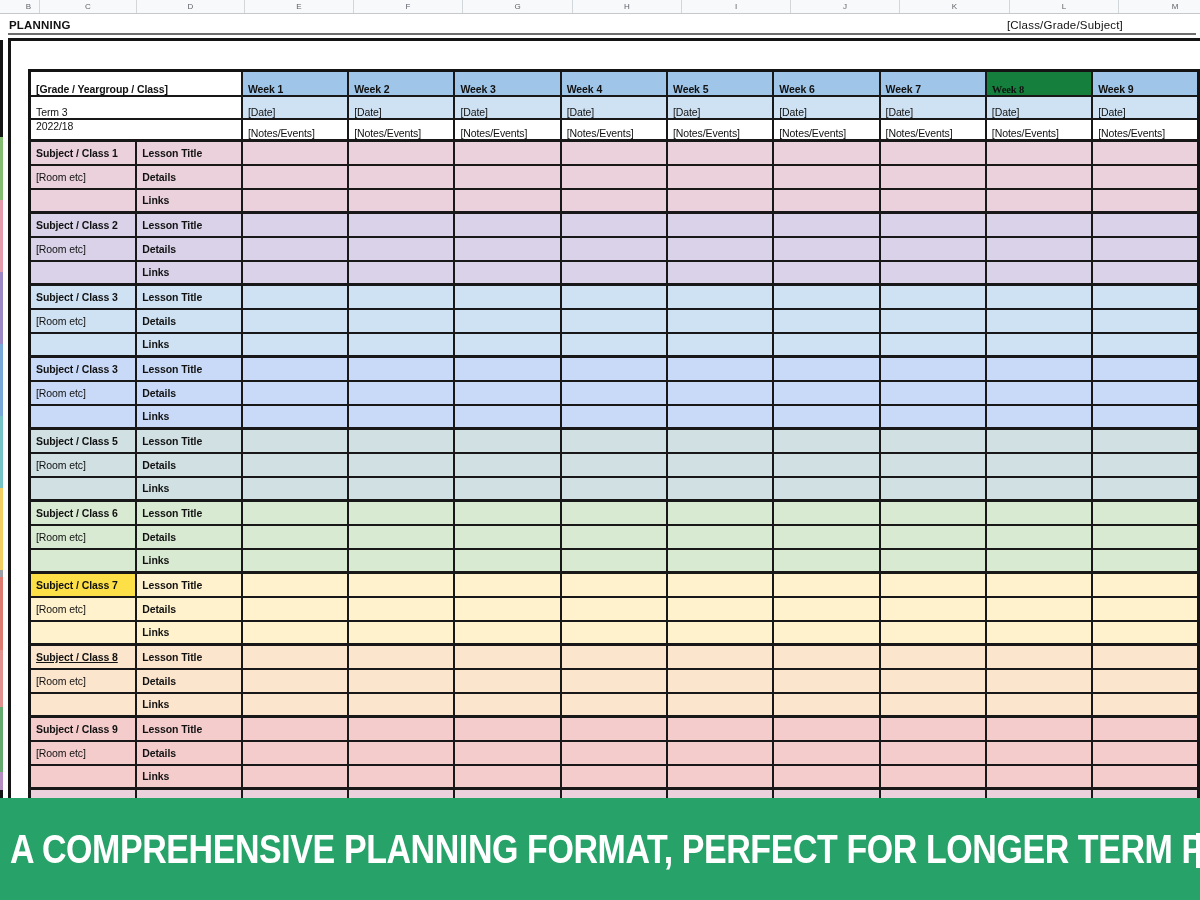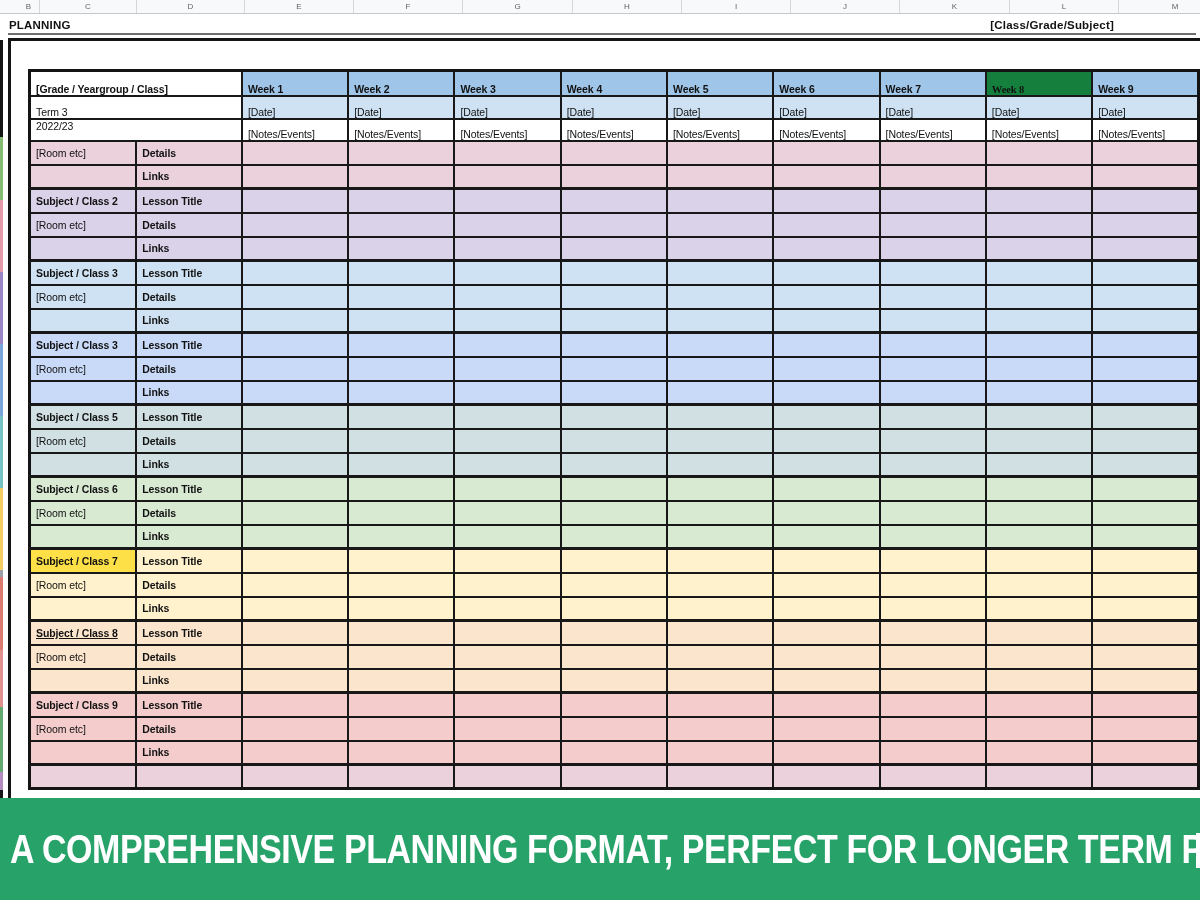--- a/index.html
+++ b/index.html
@@ -21,22 +21,22 @@
     display:flex;align-items:center;justify-content:center;
     font-size:8px;color:#5f6368;
     border-right:1px solid #d4d7da;box-sizing:border-box;
   }
   
   .sheet-title{
     position:absolute;top:19px;left:9px;
     font-size:11.5px;font-weight:bold;color:#111;letter-spacing:.2px;z-index:3;
   }
   .sheet-subject{
-    position:absolute;top:19px;right:86px;
-    font-size:11.5px;font-weight:bold;color:#111;letter-spacing:.2px;z-index:3;
+    position:absolute;top:19px;right:77px;
+    font-size:11.5px;font-weight:normal;color:#111;letter-spacing:.2px;z-index:3;
   }
   .title-rule{
     position:absolute;top:33px;left:8px;width:1188px;height:2px;
     background:#6e6e6e;z-index:3;
   }
   
   .frame{
     position:absolute;top:38px;left:8px;width:1192px;height:772px;
     border-top:3px solid #141414;border-left:3px solid #141414;
     box-sizing:border-box;z-index:1;
@@ -157,30 +157,43 @@
           <td class="date-c" style="background: rgb(207, 226, 243);">[Date]</td>
           <td class="date-c" style="background: rgb(207, 226, 243);">[Date]</td>
           <td class="date-c" style="background: rgb(207, 226, 243);">[Date]</td>
           <td class="date-c" style="background: rgb(207, 226, 243);">[Date]</td>
           <td class="date-c" style="background: rgb(207, 226, 243);">[Date]</td>
           <td class="date-c" style="background: rgb(207, 226, 243);">[Date]</td>
           <td class="date-c" style="background: rgb(207, 226, 243);">[Date]</td>
           <td class="date-c" style="background: rgb(207, 226, 243);">[Date]</td>
         </tr>
         <tr class="notes-row" style="height: 22px;">
-          <td class="year" colspan="2">2022/23</td>
-          <td class="notes-c">[Notes/Events]</td>
-          <td class="notes-c">[Notes/Events]</td>
-          <td class="notes-c">[Notes/Events]</td>
-          <td class="notes-c">[Notes/Events]</td>
-          <td class="notes-c">[Notes/Events]</td>
-          <td class="notes-c">[Notes/Events]</td>
-          <td class="notes-c">[Notes/Events]</td>
-          <td class="notes-c">[Notes/Events]</td>
-          <td class="notes-c">[Notes/Events]</td>
+          <td class="year" colspan="2">2022/18</td>
+          <td class="notes-c">[Notes/Events]</td>
+          <td class="notes-c">[Notes/Events]</td>
+          <td class="notes-c">[Notes/Events]</td>
+          <td class="notes-c">[Notes/Events]</td>
+          <td class="notes-c">[Notes/Events]</td>
+          <td class="notes-c">[Notes/Events]</td>
+          <td class="notes-c">[Notes/Events]</td>
+          <td class="notes-c">[Notes/Events]</td>
+          <td class="notes-c">[Notes/Events]</td>
+        </tr>
+        <tr class="block-start" style="height: 24px;">
+          <td class="subject" style="background: rgb(234, 209, 220);">Subject / Class 1</td>
+          <td class="lbl" style="background: rgb(234, 209, 220);">Lesson Title</td>
+          <td style="background: rgb(234, 209, 220);"></td>
+          <td style="background: rgb(234, 209, 220);"></td>
+          <td style="background: rgb(234, 209, 220);"></td>
+          <td style="background: rgb(234, 209, 220);"></td>
+          <td style="background: rgb(234, 209, 220);"></td>
+          <td style="background: rgb(234, 209, 220);"></td>
+          <td style="background: rgb(234, 209, 220);"></td>
+          <td style="background: rgb(234, 209, 220);"></td>
+          <td style="background: rgb(234, 209, 220);"></td>
         </tr>
         <tr class="inner-row" style="height: 24px;">
           <td class="room" style="background: rgb(234, 209, 220);">[Room etc]</td>
           <td class="lbl" style="background: rgb(234, 209, 220);">Details</td>
           <td style="background: rgb(234, 209, 220);"></td>
           <td style="background: rgb(234, 209, 220);"></td>
           <td style="background: rgb(234, 209, 220);"></td>
           <td style="background: rgb(234, 209, 220);"></td>
           <td style="background: rgb(234, 209, 220);"></td>
           <td style="background: rgb(234, 209, 220);"></td>

